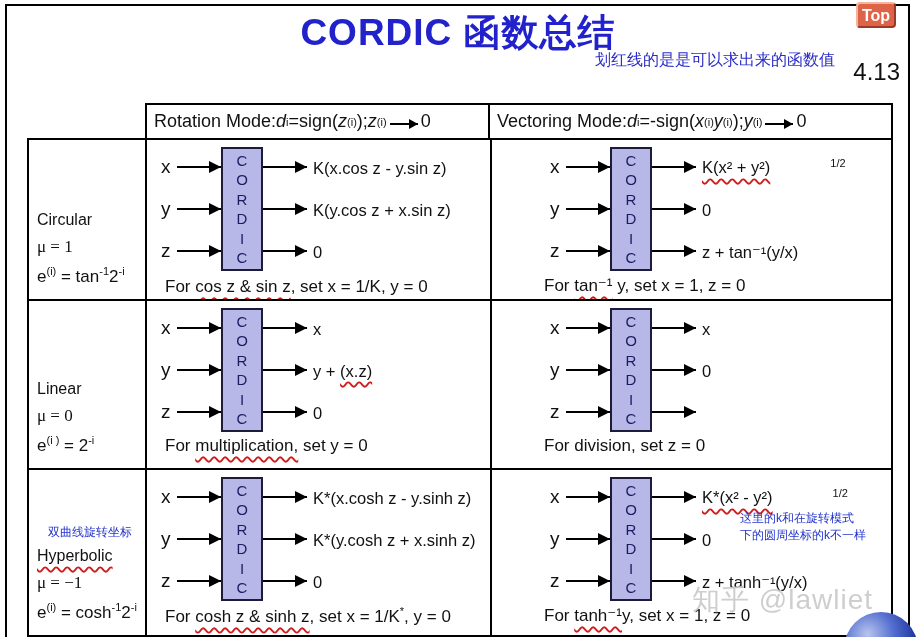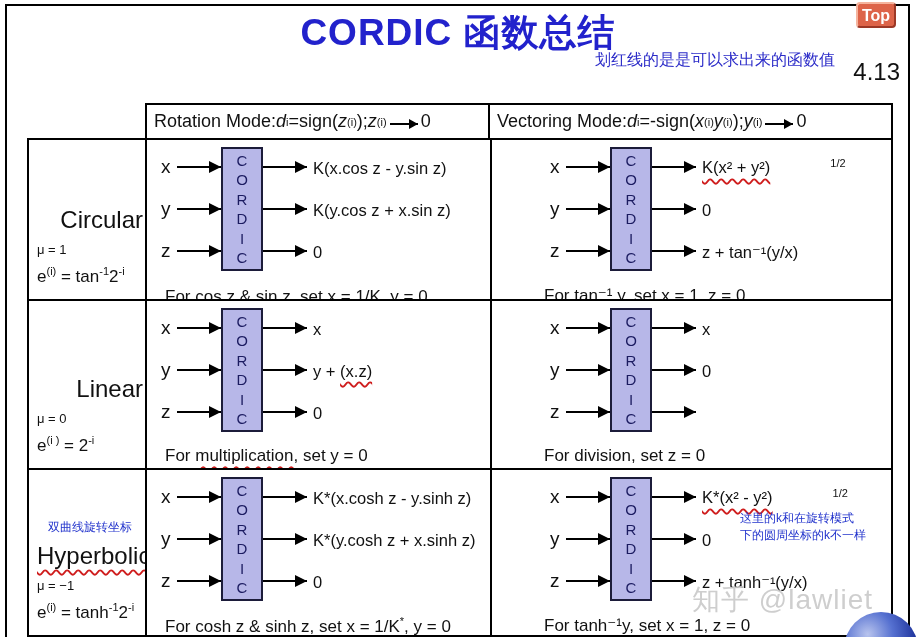--- a/index.html
+++ b/index.html
@@ -29,22 +29,22 @@
   .cell{box-sizing:border-box;border-left:2px solid #000;border-top:2px solid #000;
         position:relative;overflow:hidden;}
   .row .cell:last-child{border-right:2px solid #000;}
   .row-1 .cell{height:161px;}
   .row-2 .cell{height:169px;}
   .row-3 .cell{height:169px;border-bottom:2px solid #000;}
   
   .cell-label{display:flex;flex-direction:column;justify-content:flex-end;
               padding:0 2px 12px 8px;gap:8px;}
   .ann-blue{color:#2233cc;font-size:12px;text-align:center;margin-bottom:-2px;}
-  .label-name{font-size:24px;text-align:right;}
-  .mu-line{font-family:Liberation Sans, sans-serif;font-size:13px;}
+  .label-name{font-size:16px;}
+  .mu-line{font-family:Liberation Serif, serif;font-size:17px;}
   .e-line{font-size:17px;white-space:nowrap;}
   sup{font-size:11px;}
   sub{font-size:11px;}
   i{font-style:italic;}
   
   .diagram{display:grid;grid-template-columns:16px 44px 42px 44px auto;
            grid-auto-rows:42px;align-items:center;margin-top:6px;}
   .rot-d{margin-left:14px;}
   .vec-d{margin-left:58px;}
   .gc1{grid-column:1}.gc2{grid-column:2}.gc4{grid-column:4}.gc5{grid-column:5}
@@ -52,21 +52,21 @@
   .in-label{font-size:19px;}
   .arrow{position:relative;height:2px;background:#000;width:100%;align-self:center;}
   .arrow::after{content:"";position:absolute;right:0;top:-5px;width:0;height:0;
                 border-left:12px solid #000;border-top:6px solid transparent;
                 border-bottom:6px solid transparent;}
   .block{grid-column:3;grid-row:1/4;width:42px;height:124px;box-sizing:border-box;
          background:#b7b7e8;border:2px solid #1c1c3a;display:flex;flex-direction:column;
          align-items:center;justify-content:center;color:#1b1b60;font-size:15px;
          line-height:19.5px;align-self:center;}
   .out-label{font-size:16.5px;padding-left:6px;white-space:nowrap;}
-  .caption{font-size:17px;margin-top:13px;white-space:nowrap;}
+  .caption{font-size:17px;margin-top:3px;white-space:nowrap;}
   .rot-c{margin-left:18px;}
   .vec-c{margin-left:52px;}
   
   .red-mark{text-decoration-line:underline;text-decoration-style:wavy;
             text-decoration-color:#cf1d1d;text-decoration-thickness:2px;
             text-underline-offset:5px;}
   .red-long{padding-right:60px;}
   .h-arrow{display:inline-block;width:28px;height:2px;background:#000;position:relative;
            vertical-align:middle;margin:4px 3px 0 3px;}
   .h-arrow::after{content:"";position:absolute;right:0;top:-4px;width:0;height:0;
@@ -240,21 +240,21 @@
         </div>
         <div class="caption vec-c"><span>For </span><span class="red-mark"></span><span>division, set z = 0</span></div>
       </div>
     </div>
 
     <div class="row row-3">
       <div class="cell cell-label lab-w">
         <div class="ann-blue">双曲线旋转坐标</div>
         <div class="label-name red-mark">Hyperbolic</div>
         <div class="mu-line">μ = −1</div>
-        <div class="e-line"><span>e</span><sup>(i)</sup><span> = tanh</span><sup>-1</sup><span>2</span><sup>-i</sup></div>
+        <div class="e-line"><span>e</span><sup>(i)</sup><span> = cosh</span><sup>-1</sup><span>2</span><sup>-i</sup></div>
       </div>
 
       <div class="cell rot-w">
         <div class="diagram rot-d">
           <span class="in-label gc1 gr1">x</span>
           <span class="arrow gc2 gr1"></span>
           <span class="in-label gc1 gr2">y</span>
           <span class="arrow gc2 gr2"></span>
           <span class="in-label gc1 gr3">z</span>
           <span class="arrow gc2 gr3"></span>

